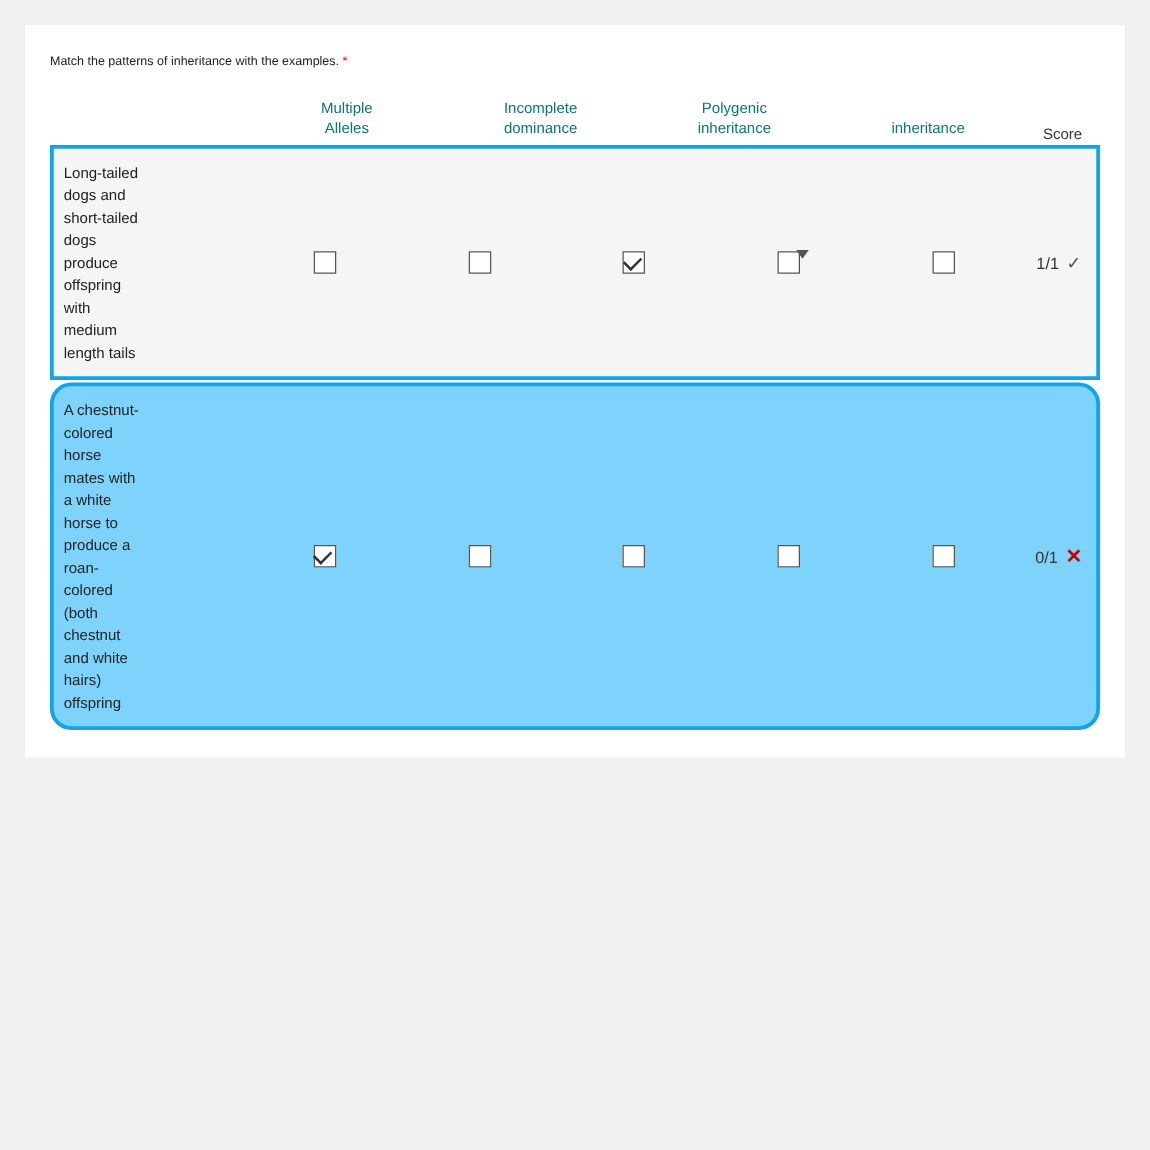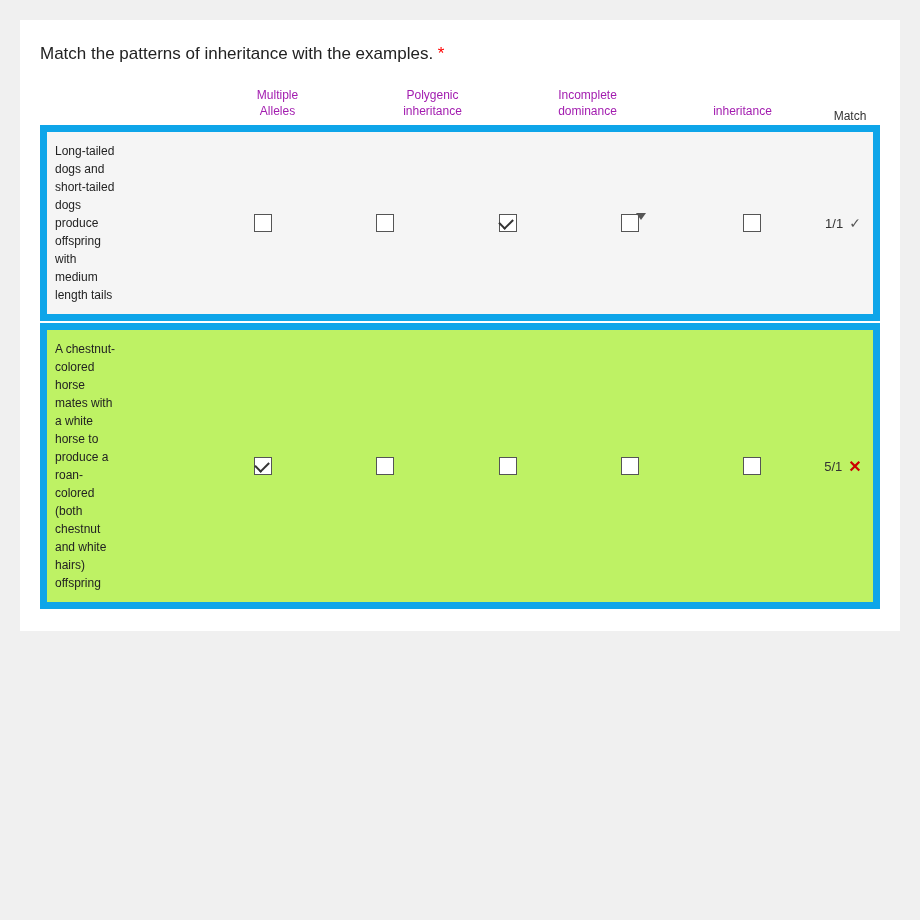--- a/index.html
+++ b/index.html
@@ -10,62 +10,63 @@
       padding: 20px;
       width: 920px;
       min-height: 920px;
     }
     .page-container {
       background: #fff;
       padding: 24px 20px 20px 20px;
       max-width: 880px;
     }
     .question-title {
-      font-size: 17px;
+      font-size: 10px;
       margin-bottom: 20px;
       color: #222;
     }
     .question-title .required {
       color: red;
     }
     .table-wrapper {
       width: 100%;
     }
     .header-row {
       display: flex;
       align-items: flex-end;
       margin-bottom: 2px;
       padding-left: 160px;
     }
     .col-header {
       flex: 1;
       text-align: center;
       font-size: 12px;
-      color: #a21caf;
+      color: #0f766e;
       line-height: 1.3;
       padding: 4px 2px;
     }
     .col-header-score {
       width: 60px;
       text-align: center;
       font-size: 12px;
       color: #333;
       flex-shrink: 0;
     }
     .data-row {
       display: flex;
       align-items: center;
-      border: 7px solid #0ea5e9;
+      border: 3px solid #0ea5e9;
       margin-bottom: 2px;
     }
     .data-row.correct-row {
       background: #f5f5f5;
     }
     .data-row.incorrect-row {
-      background: #bef264;
+      background: #7dd3fc;
+      border-radius: 17px;
     }
     .row-label {
       width: 155px;
       flex-shrink: 0;
       font-size: 12px;
       color: #222;
       padding: 10px 8px;
       line-height: 1.5;
     }
     .checkboxes-area {
@@ -139,24 +140,24 @@
 
 <div class="page-container">
   <div class="question-title">
     <span>Match the patterns of inheritance with the examples.</span>
     <span class="required"> *</span>
   </div>
 
   <div class="table-wrapper">
     <div class="header-row">
       <div class="col-header">Multiple<br>Alleles</div>
+      <div class="col-header">Incomplete<br>dominance</div>
       <div class="col-header">Polygenic<br>inheritance</div>
-      <div class="col-header">Incomplete<br>dominance</div>
       <div class="col-header">inheritance</div>
-      <div class="col-header-score">Match</div>
+      <div class="col-header-score">Score</div>
     </div>
 
     <div class="data-row correct-row">
       <div class="row-label">Long-tailed<br>dogs and<br>short-tailed<br>dogs<br>produce<br>offspring<br>with<br>medium<br>length tails</div>
       <div class="checkboxes-area">
         <div class="checkbox-cell">
           <div class="checkbox-box"></div>
         </div>
         <div class="checkbox-cell">
           <div class="checkbox-box"></div>
@@ -192,19 +193,19 @@
           <div class="checkbox-box"></div>
         </div>
         <div class="checkbox-cell">
           <div class="checkbox-box"></div>
         </div>
         <div class="checkbox-cell">
           <div class="checkbox-box"></div>
         </div>
       </div>
       <div class="score-cell">
-        <span>5/1</span>
+        <span>0/1</span>
         <span class="x-mark">✕</span>
       </div>
     </div>
 
   </div>
 </div>
 
 </body></html>

